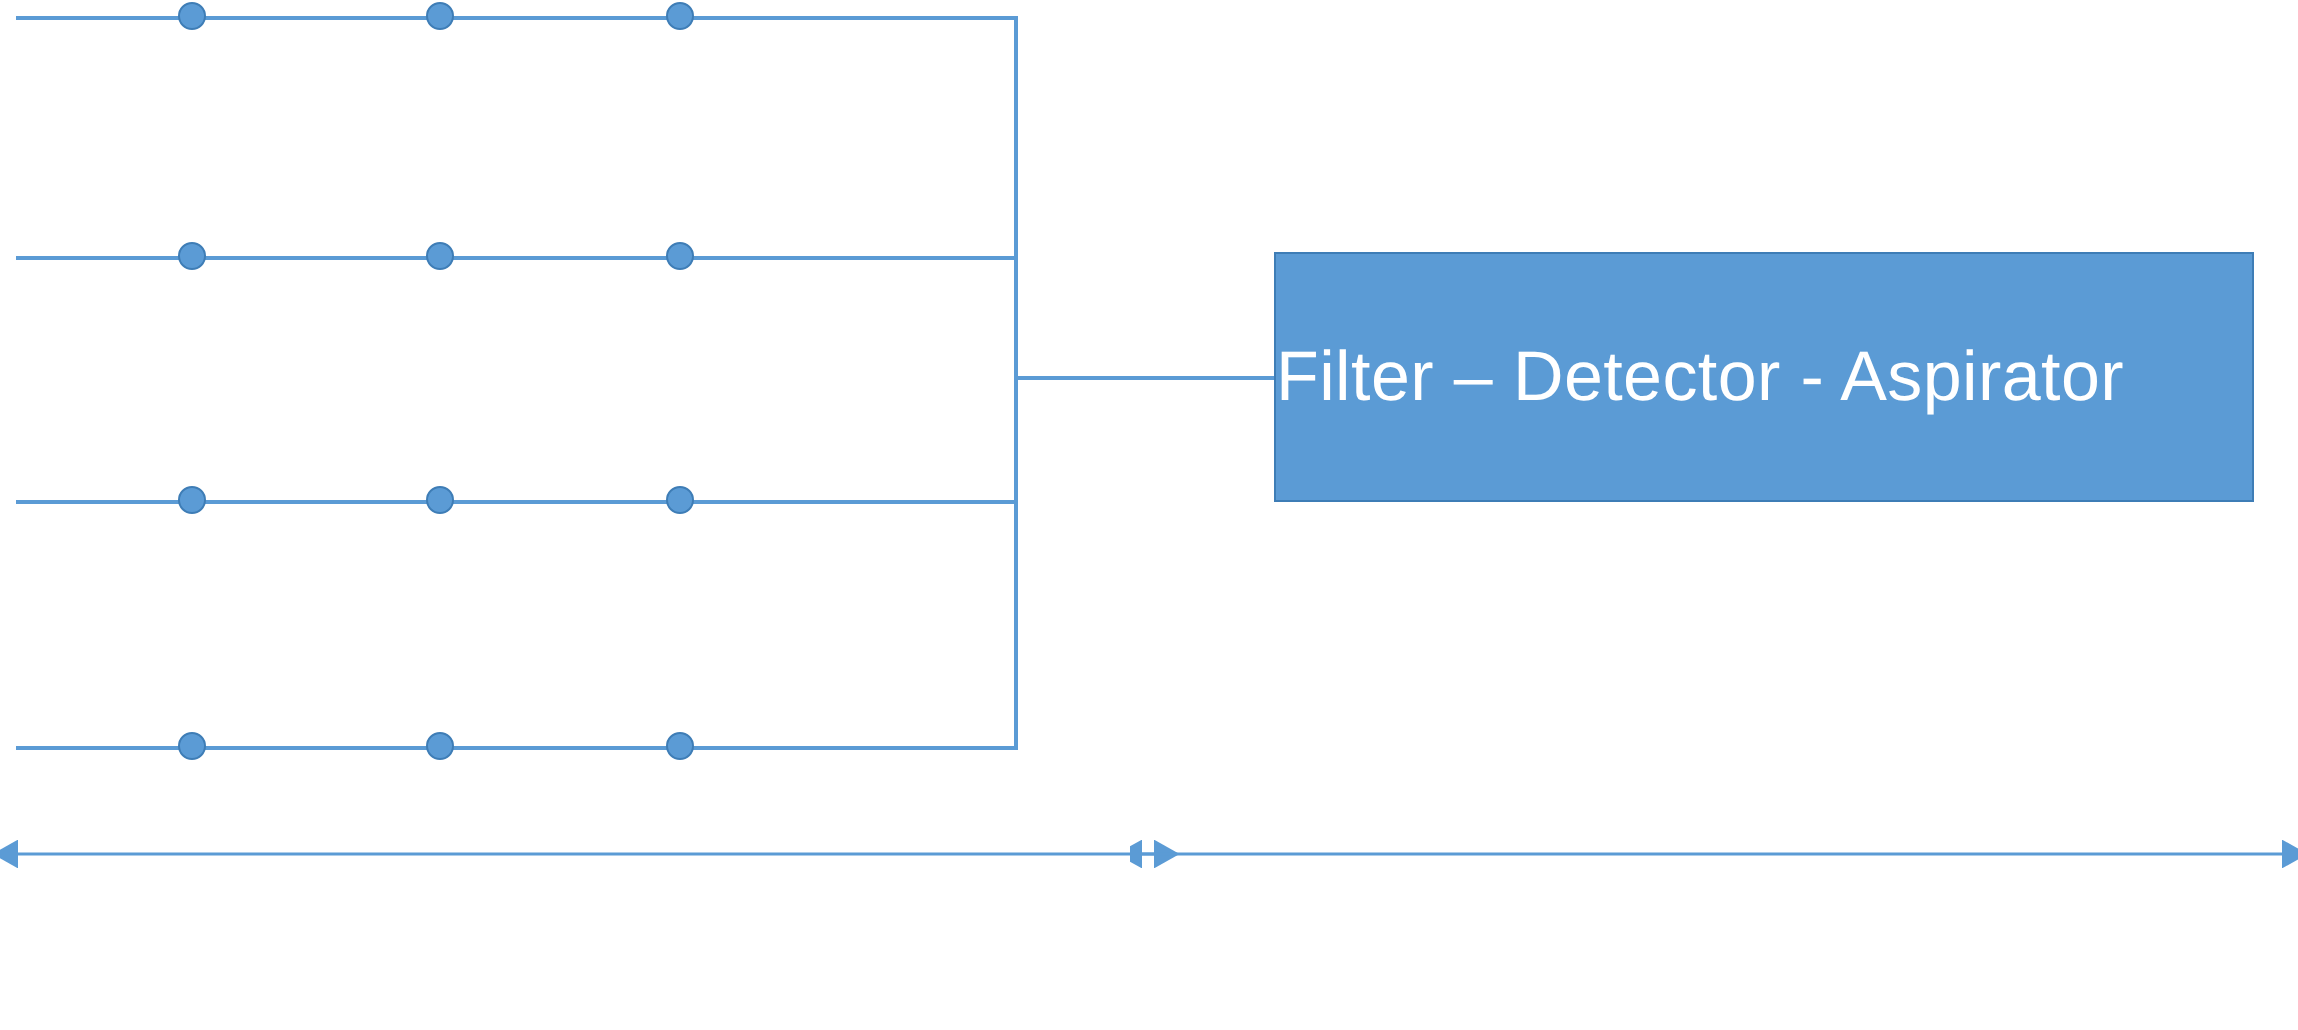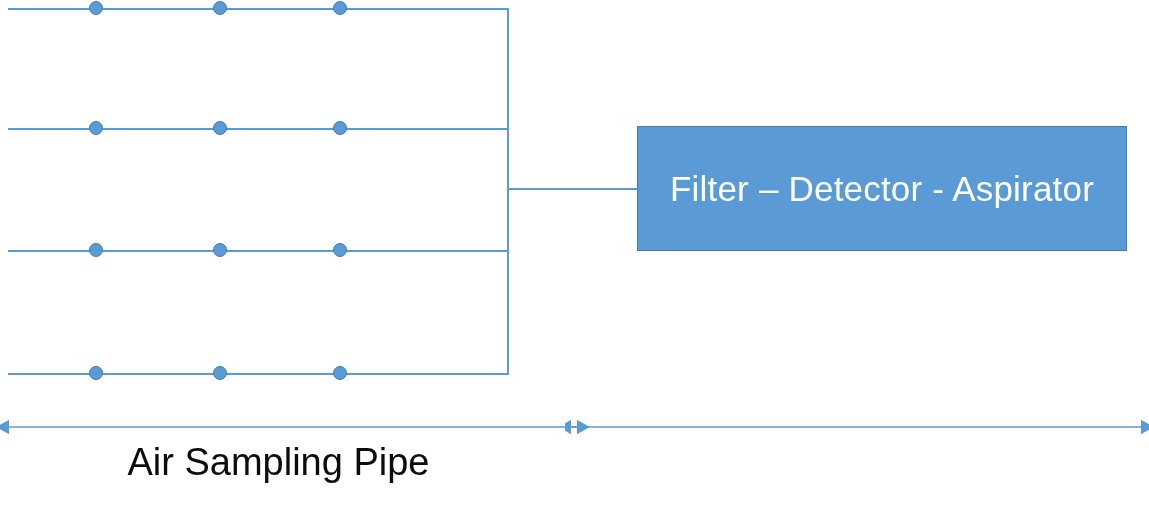--- a/index.html
+++ b/index.html
@@ -38,21 +38,20 @@
     box-sizing: border-box;
   }
   
   .detector-box {
     position: absolute;
     background: #5B9BD5;
     border: 1px solid #3E7DB6;
     box-sizing: border-box;
     display: flex;
     align-items: center;
-    justify-content: center;
   }
   .detector-box-label {
     color: #ffffff;
     font-size: 35px;
     font-weight: 400;
     letter-spacing: 0.2px;
     white-space: nowrap;
   }
   
   .dim-arrow {
@@ -127,16 +126,15 @@
       <marker id="arrL2" markerWidth="9" markerHeight="9" refX="8" refY="4.5" orient="auto">
         <path d="M8,0 L8,9 L0,4.5 z" fill="#5B9BD5"></path>
       </marker>
       <marker id="arrR2" markerWidth="9" markerHeight="9" refX="1" refY="4.5" orient="auto">
         <path d="M1,0 L1,9 L9,4.5 z" fill="#5B9BD5"></path>
       </marker>
     </defs>
     <line x1="6" y1="8" x2="576" y2="8" stroke="#5B9BD5" stroke-width="1.6" marker-start="url(#arrL2)" marker-end="url(#arrR2)"></line>
   </svg>
 
-  <div class="dim-label" style="left:0px; width:557px;">Air Sampling Pipe</div>
 
 
 </div>
 
 </body></html>

